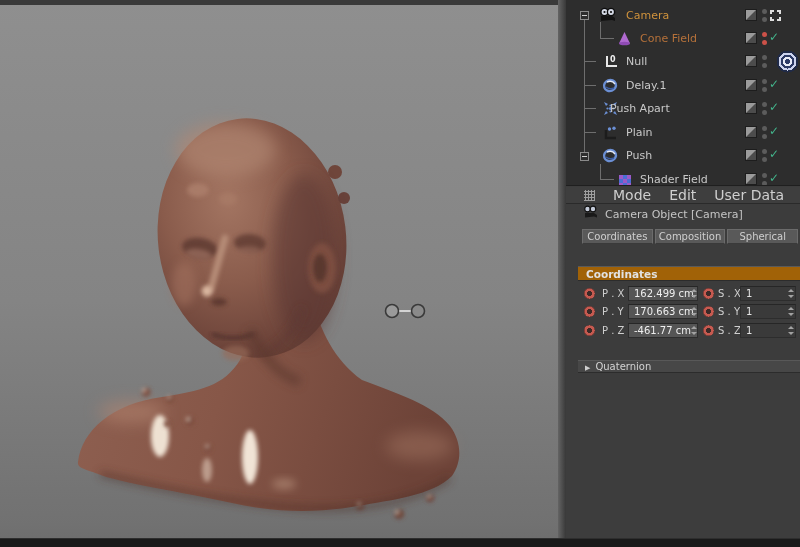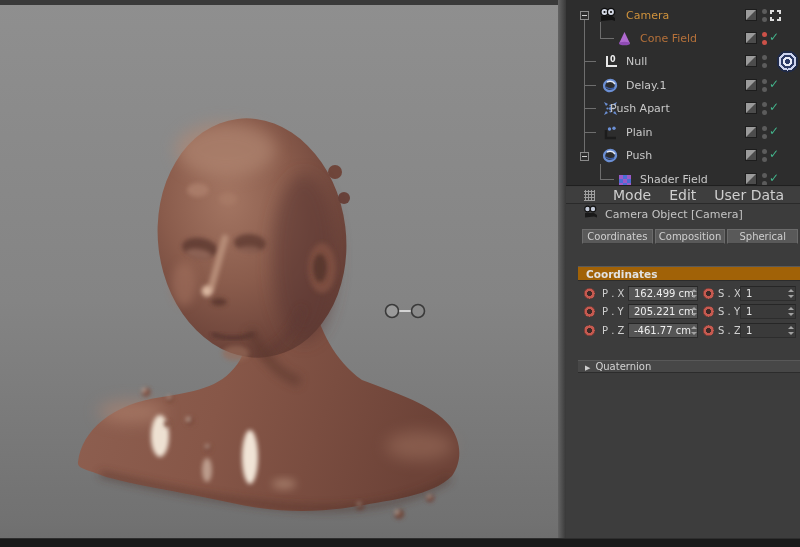--- a/index.html
+++ b/index.html
@@ -414,21 +414,21 @@
       <span class="spin" style="right:103px"></span>
       <span class="keydot" style="left:137px"></span>
       <span class="c-lab" style="left:152px">S . X</span>
       <span class="c-field dark" style="left:174px; width:56px;">1</span>
       <span class="spin" style="right:6px"></span>
     </div>
 
     <div class="c-row" style="top:304px">
       <span class="keydot" style="left:18px"></span>
       <span class="c-lab" style="left:36px">P . Y</span>
-      <span class="c-field" style="left:62px; width:70px;">205.221 cm</span>
+      <span class="c-field" style="left:62px; width:70px;">170.663 cm</span>
       <span class="spin" style="right:103px"></span>
       <span class="keydot" style="left:137px"></span>
       <span class="c-lab" style="left:152px">S . Y</span>
       <span class="c-field dark" style="left:174px; width:56px;">1</span>
       <span class="spin" style="right:6px"></span>
     </div>
 
     <div class="c-row" style="top:323px">
       <span class="keydot" style="left:18px"></span>
       <span class="c-lab" style="left:36px">P . Z</span>

